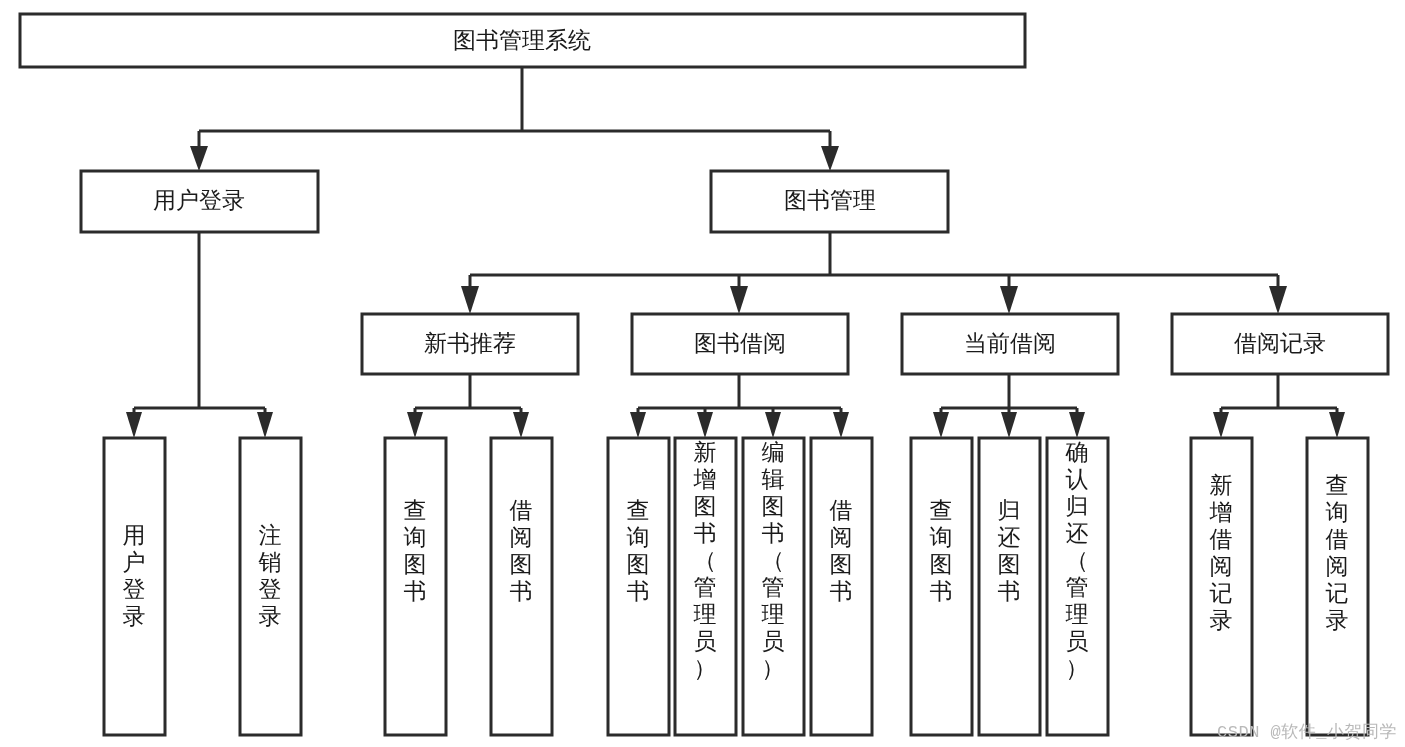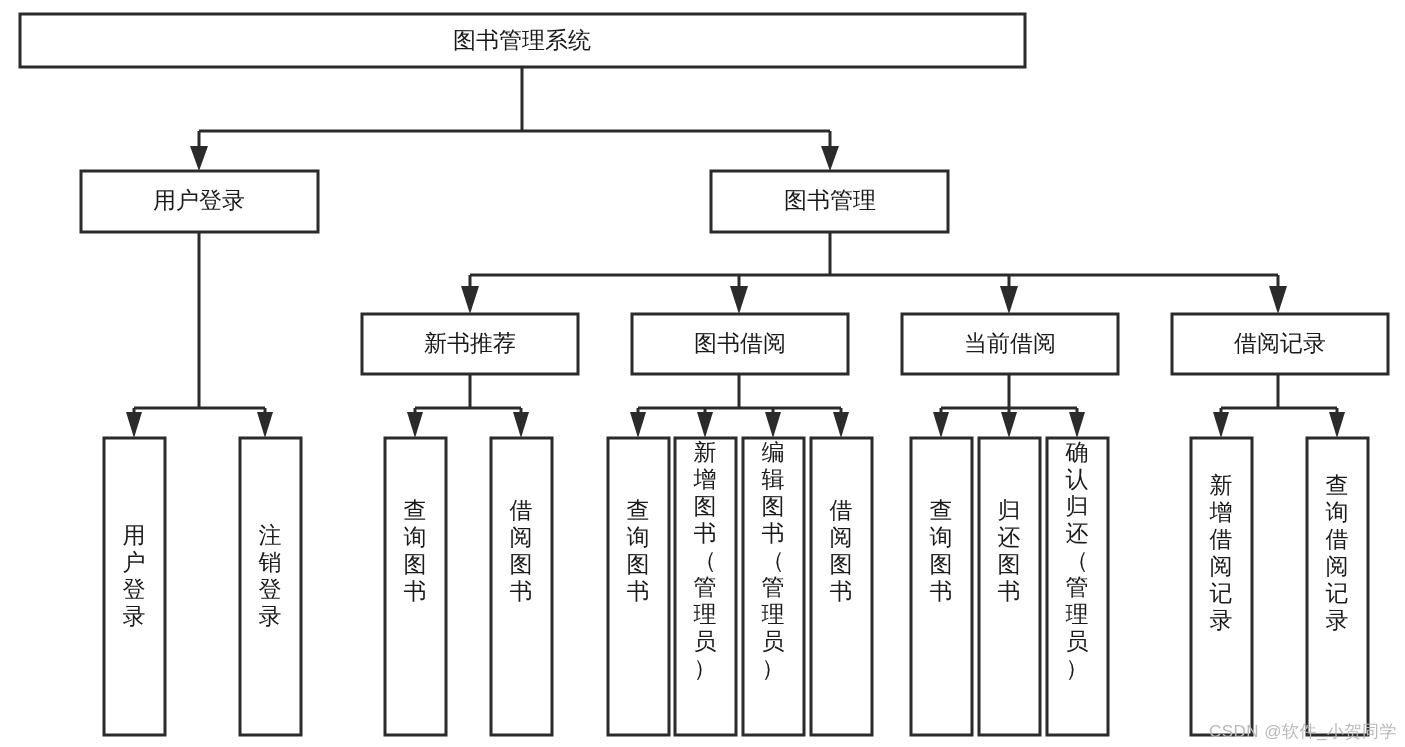--- a/index.html
+++ b/index.html
@@ -50,21 +50,21 @@
   .node-label-v {
     font-family: "Liberation Sans", "DejaVu Sans", sans-serif;
     font-size: 23px;
     fill: #1a1a1a;
     text-anchor: middle;
   }
   .watermark {
     position: absolute;
     right: 8px;
     bottom: 4px;
-    font-family: Liberation Sans, sans-serif;
+    font-family: Liberation Mono, monospace;
     font-size: 17px;
     color: #b9b9b9;
     letter-spacing: 0.5px;
     white-space: nowrap;
     user-select: none;
   }
 </style>
 </head>
 <body>
 

